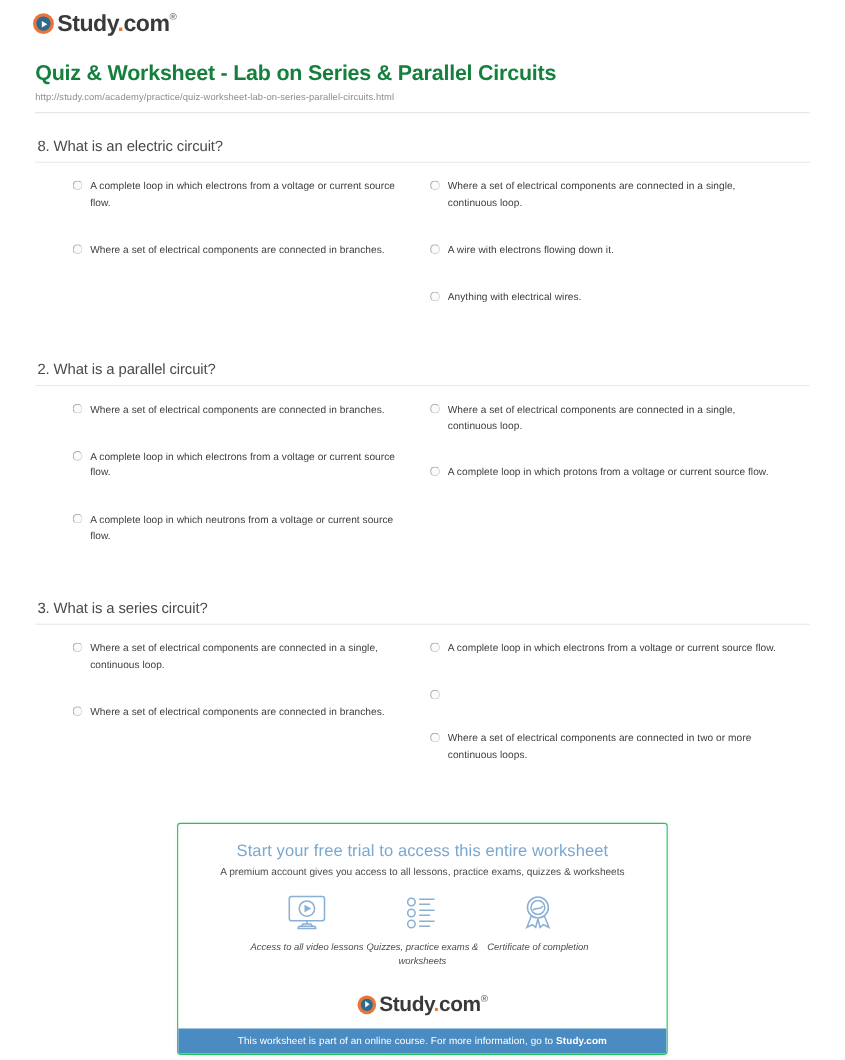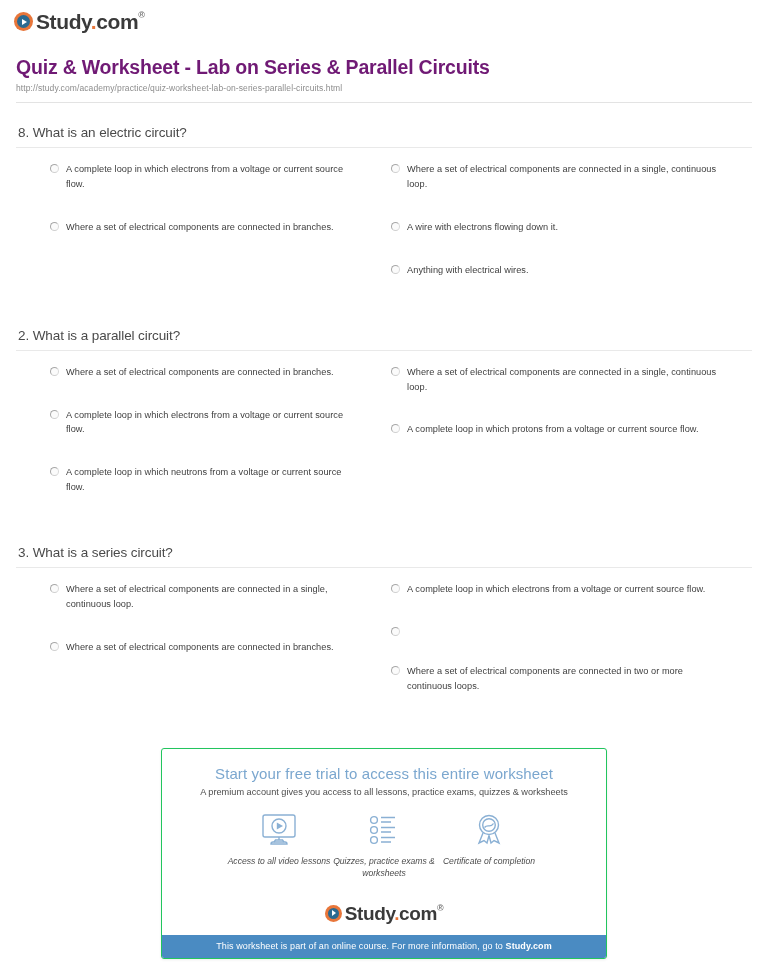--- a/index.html
+++ b/index.html
@@ -8,21 +8,21 @@
     width: 768px;
     height: 964px;
     background: #ffffff;
     font-family: "Liberation Sans", sans-serif;
     color: #333;
     position: relative;
     overflow: hidden;
   }
 
   
-  .page { width: 768px; padding: 0 6px; }
+  .page { width: 768px; padding: 0 22px; }
 
   .brand-logo {
     display: flex;
     align-items: center;
     padding: 9px 0 0 8px;
     height: 34px;
   }
   .logo-mark {
     width: 19px; height: 19px;
     border-radius: 50%;
@@ -54,21 +54,21 @@
     line-height: 1;
   }
   .logo-word .dotcom { color: #3a3a3a; }
   .logo-word .dot { color: #e8763a; }
   .logo-tm { font-size: 9px; vertical-align: top; color:#777; }
 
   .title-block { padding: 22px 10px 0 10px; }
   .ws-title {
     font-size: 19.5px;
     font-weight: bold;
-    color: #701a75;
+    color: #15803d;
     letter-spacing: -0.2px;
     margin: 0 0 4px 0;
   }
   .ws-url {
     font-size: 8.5px;
     color: #8c8c8c;
     letter-spacing: 0.1px;
     margin: 0;
   }
   .head-rule {

